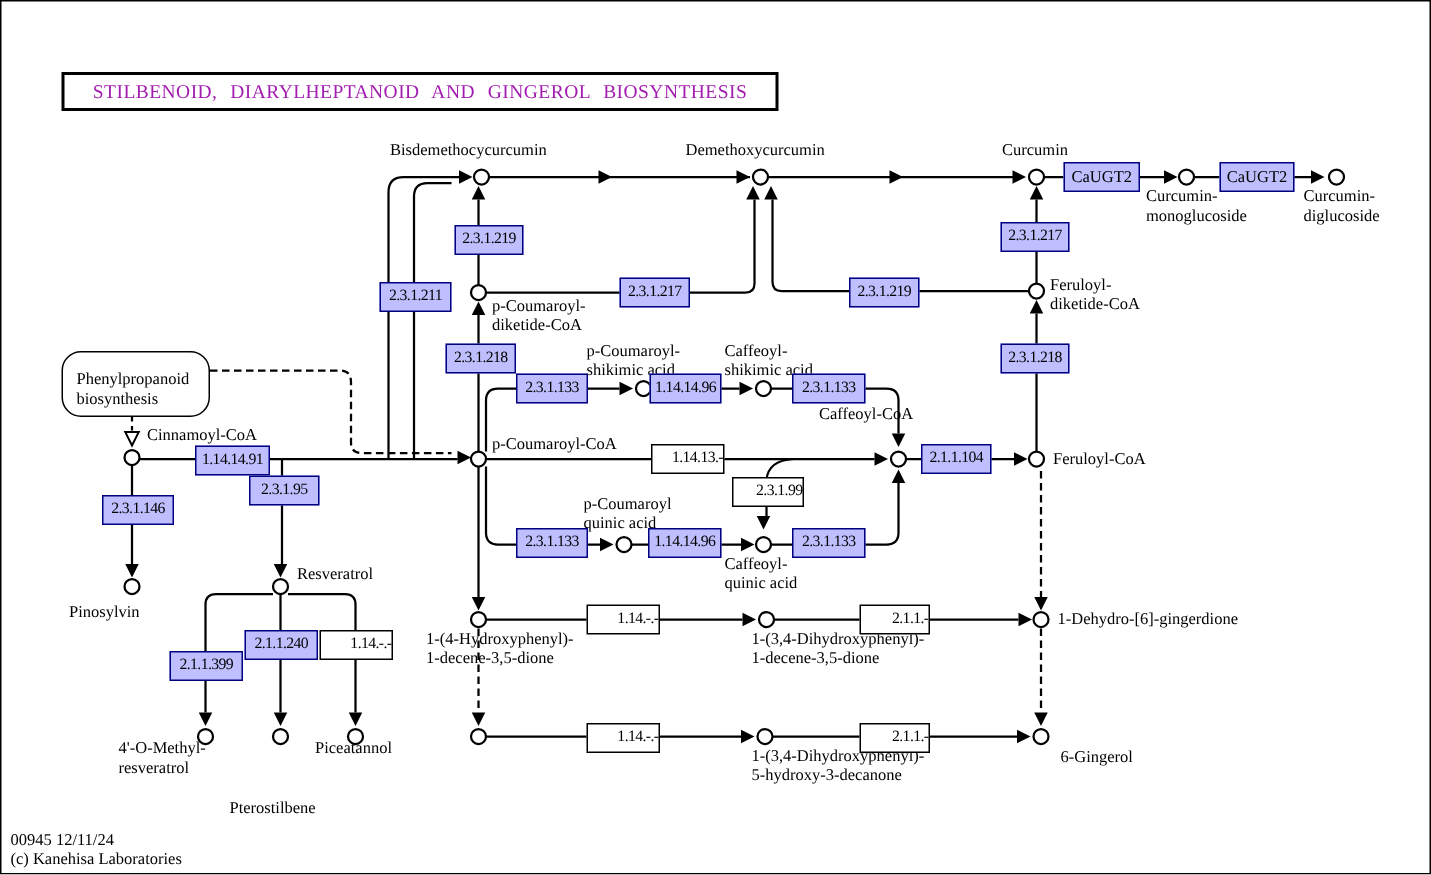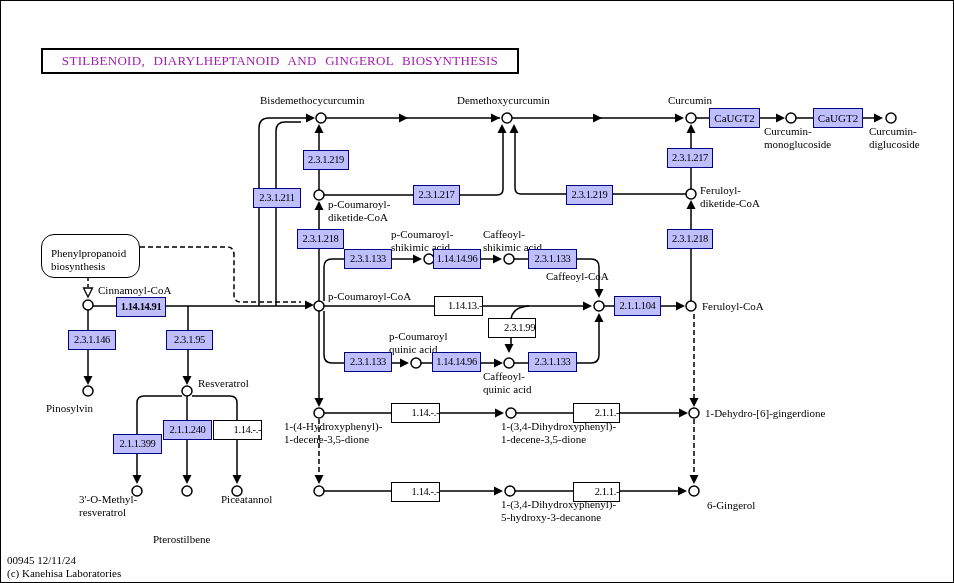--- a/index.html
+++ b/index.html
@@ -154,47 +154,47 @@
   <div class="lbl" style="left:97px;top:283px;">Cinnamoyl-CoA</div>
   <div class="lbl" style="left:327px;top:289px;">p-Coumaroyl-CoA</div>
   <div class="lbl" style="left:514px;top:269px;margin-left:31px;">Caffeoyl-CoA</div>
   <div class="lbl" style="left:701px;top:299px;">Feruloyl-CoA</div>
   <div class="lbl" style="left:388px;top:329px;">p-Coumaroyl
 quinic acid</div>
   <div class="lbl" style="left:482px;top:369px;">Caffeoyl-
 quinic acid</div>
   <div class="lbl" style="left:197px;top:376px;">Resveratrol</div>
   <div class="lbl" style="left:45px;top:401px;">Pinosylvin</div>
-  <div class="lbl" style="left:78px;top:492px;">3'-O-Methyl-
+  <div class="lbl" style="left:78px;top:492px;">4'-O-Methyl-
 resveratrol</div>
   <div class="lbl" style="left:152px;top:492px;margin-top:40px;">Pterostilbene</div>
-  <div class="lbl" style="left:220px;top:492px;text-align:center;">Piceatannol</div>
+  <div class="lbl" style="left:209px;top:492px;text-align:center;">Piceatannol</div>
   <div class="lbl" style="left:283px;top:419px;">1-(4-Hydroxyphenyl)-
 1-decene-3,5-dione</div>
   <div class="lbl" style="left:500px;top:419px;">1-(3,4-Dihydroxyphenyl)-
 1-decene-3,5-dione</div>
   <div class="lbl" style="left:704px;top:406px;">1-Dehydro-[6]-gingerdione</div>
   <div class="lbl" style="left:500px;top:497px;">1-(3,4-Dihydroxyphenyl)-
 5-hydroxy-3-decanone</div>
   <div class="lbl" style="left:706px;top:498px;">6-Gingerol</div>
 
   <div class="ec" style="left:302px;top:149px;width:44px;">2.3.1.219</div>
   <div class="ec" style="left:252px;top:187px;width:46px;">2.3.1.211</div>
   <div class="ec" style="left:412px;top:184px;width:45px;">2.3.1.217</div>
   <div class="ec" style="left:565px;top:184px;width:45px;">2.3.1.219</div>
   <div class="ec" style="left:666px;top:147px;width:44px;">2.3.1.217</div>
   <div class="ec" style="left:296px;top:228px;width:45px;">2.3.1.218</div>
   <div class="ec" style="left:666px;top:228px;width:44px;">2.3.1.218</div>
   <div class="ec" style="left:343px;top:248px;width:46px;">2.3.1.133</div>
   <div class="ec" style="left:432px;top:248px;width:46px;">1.14.14.96</div>
   <div class="ec" style="left:527px;top:248px;width:47px;">2.3.1.133</div>
-  <div class="ec" style="left:115px;top:296px;width:48px;font-weight:bold;">1.14.14.91</div>
+  <div class="ec" style="left:129px;top:296px;width:48px;">1.14.14.91</div>
   <div class="ec" style="left:613px;top:295px;width:45px;">2.1.1.104</div>
   <div class="ec" style="left:67px;top:329px;width:46px;">2.3.1.146</div>
-  <div class="ec" style="left:165px;top:329px;width:45px;text-align:center;">2.3.1.95</div>
+  <div class="ec" style="left:165px;top:316px;width:45px;text-align:center;">2.3.1.95</div>
   <div class="ec" style="left:343px;top:351px;width:46px;">2.3.1.133</div>
   <div class="ec" style="left:431px;top:351px;width:47px;">1.14.14.96</div>
   <div class="ec" style="left:527px;top:351px;width:47px;">2.3.1.133</div>
   <div class="ec" style="left:112px;top:419px;width:47px;margin-top:14px;">2.1.1.399</div>
   <div class="ec" style="left:162px;top:419px;width:47px;">2.1.1.240</div>
   <div class="ec" style="left:708px;top:107px;width:49px;font-size:11px;letter-spacing:0;">CaUGT2</div>
   <div class="ec" style="left:812px;top:107px;width:48px;font-size:11px;letter-spacing:0;">CaUGT2</div>
 
   <div class="rx" style="left:433px;top:295px;width:47px;">1.14.13.-</div>
   <div class="rx" style="left:487px;top:317px;width:46px;">2.3.1.99</div>

